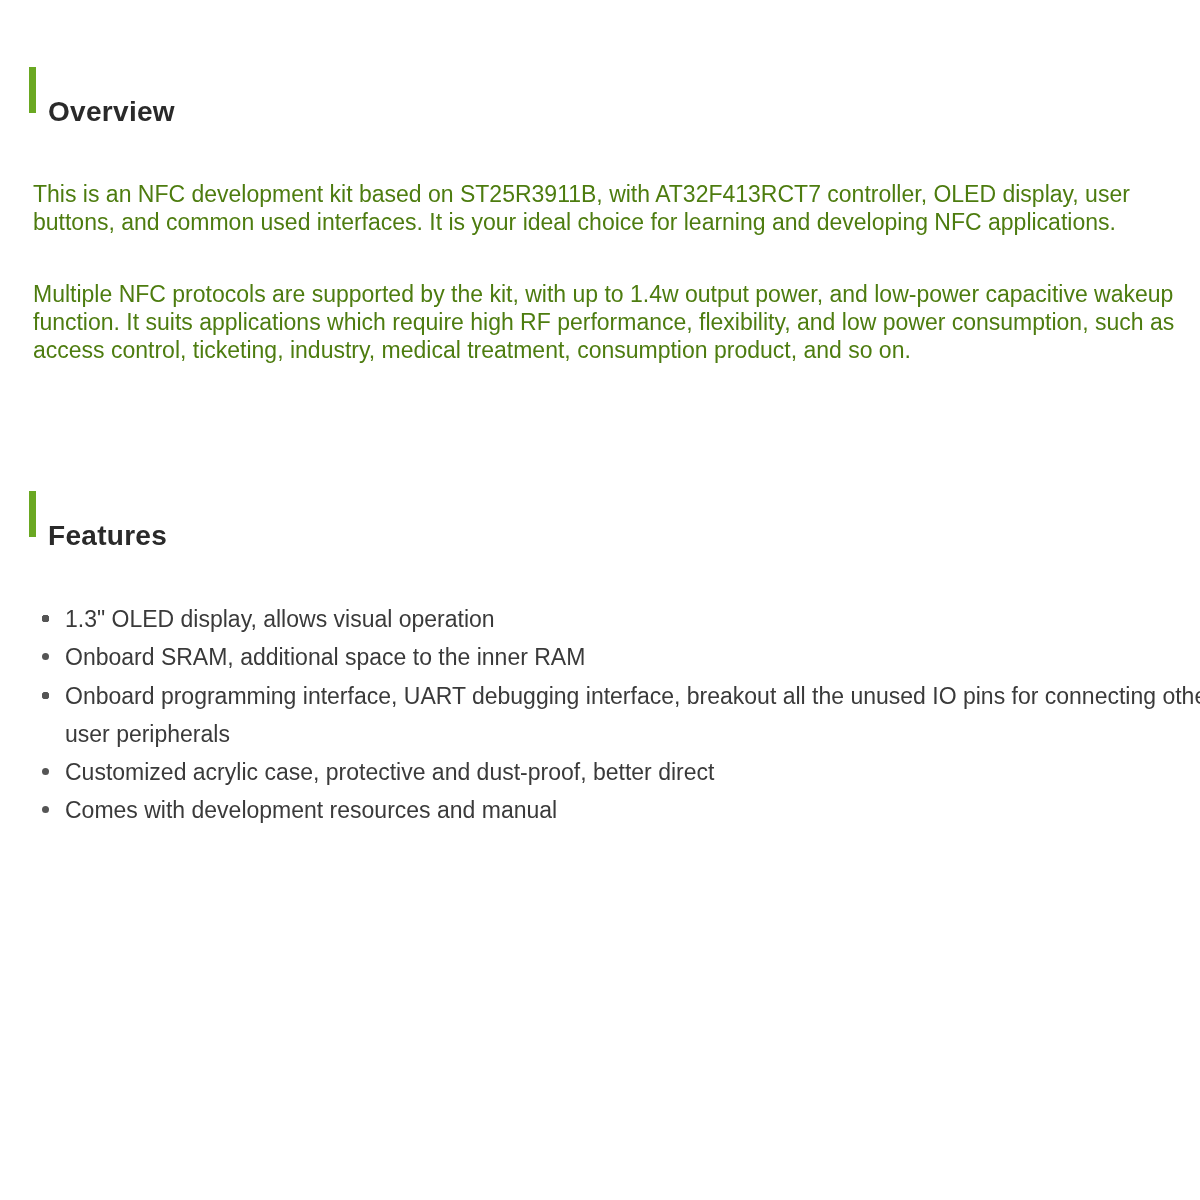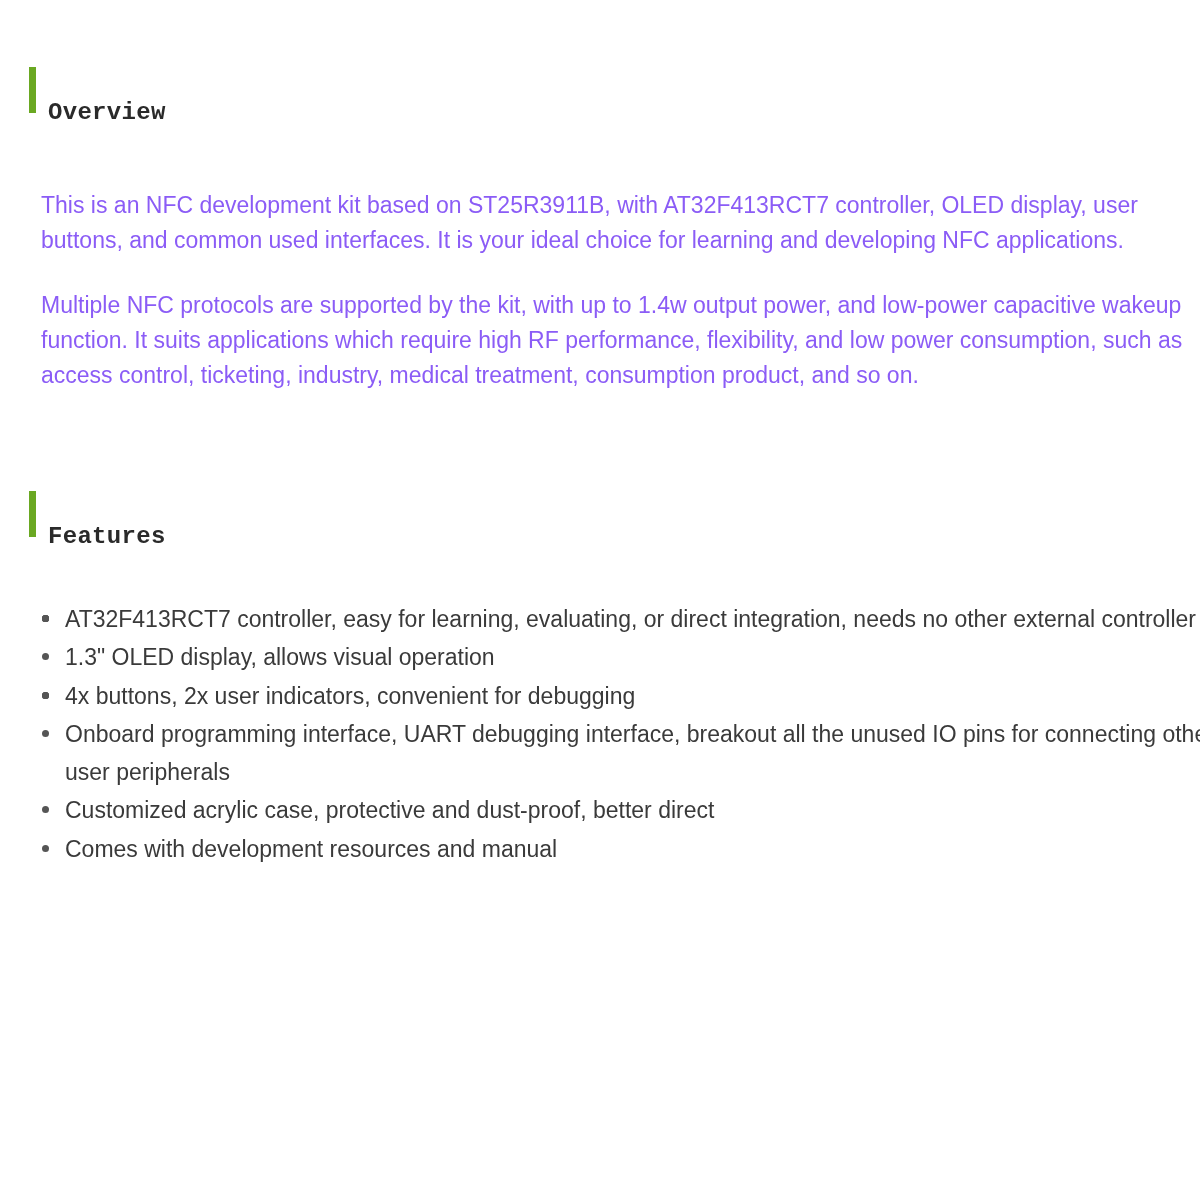--- a/index.html
+++ b/index.html
@@ -29,38 +29,38 @@
       margin: 0;
     }
     .heading-bar {
       width: 7px;
       height: 46px;
       background: #6aa822;
       flex: 0 0 auto;
     }
     .heading-text {
       margin-left: 12px;
-      font-family: Liberation Mono, monospace;
+      font-family: Liberation Sans, sans-serif;
       font-weight: bold;
-      font-size: 24px;
+      font-size: 28px;
       color: #2a2a2a;
       letter-spacing: 0.3px;
       margin-top: 44px;
     }
     #overview-heading { position: absolute; top: 67px; left: 0; }
     #features-heading { position: absolute; top: 491px; left: 0; }
 
     .para {
       position: absolute;
       left: 0;
       width: 1150px;
-      margin: 12px;
+      margin: 4px;
       font-size: 23px;
-      line-height: 35px;
-      color: #8b5cf6;
+      line-height: 28px;
+      color: #4d7c0f;
     }
     #para-1 { top: 176px; }
     #para-2 { top: 276px; }
 
     .features-list {
       position: absolute;
       left: 0;
       top: 600px;
       width: 1150px;
       margin: 0;
@@ -99,23 +99,23 @@
 
   <h2 class="section-heading" id="features-heading">
     <span class="heading-bar" style="background: rgb(106, 168, 34);"></span>
     <span class="heading-text" style="color: rgb(42, 42, 42);">Features</span>
   </h2>
 
   <ul class="features-list">
     <li><span class="bullet"></span></li>
     <li><span class="bullet"></span></li>
     <li><span class="bullet"></span></li>
-    <li><span class="bullet"></span><span>AT32F413RCT7 controller, easy for learning, evaluating, or direct integration, needs no other external controller</span></li>
+    <li><span class="bullet"></span></li>
     <li><span class="bullet"></span><span>1.3" OLED display, allows visual operation</span></li>
+    <li><span class="bullet"></span><span>Onboard SRAM, additional space to the inner RAM</span></li>
     <li><span class="bullet"></span></li>
     <li><span class="bullet"></span></li>
-    <li><span class="bullet"></span><span>4x buttons, 2x user indicators, convenient for debugging</span></li>
     <li><span class="bullet"></span><span>Onboard programming interface, UART debugging interface, breakout all the unused IO pins for connecting other user peripherals</span></li>
     <li><span class="bullet"></span><span>Customized acrylic case, protective and dust-proof, better direct</span></li>
     <li><span class="bullet"></span><span>Comes with development resources and manual</span></li>
   </ul>
 
 </div>
 
 </body></html>

